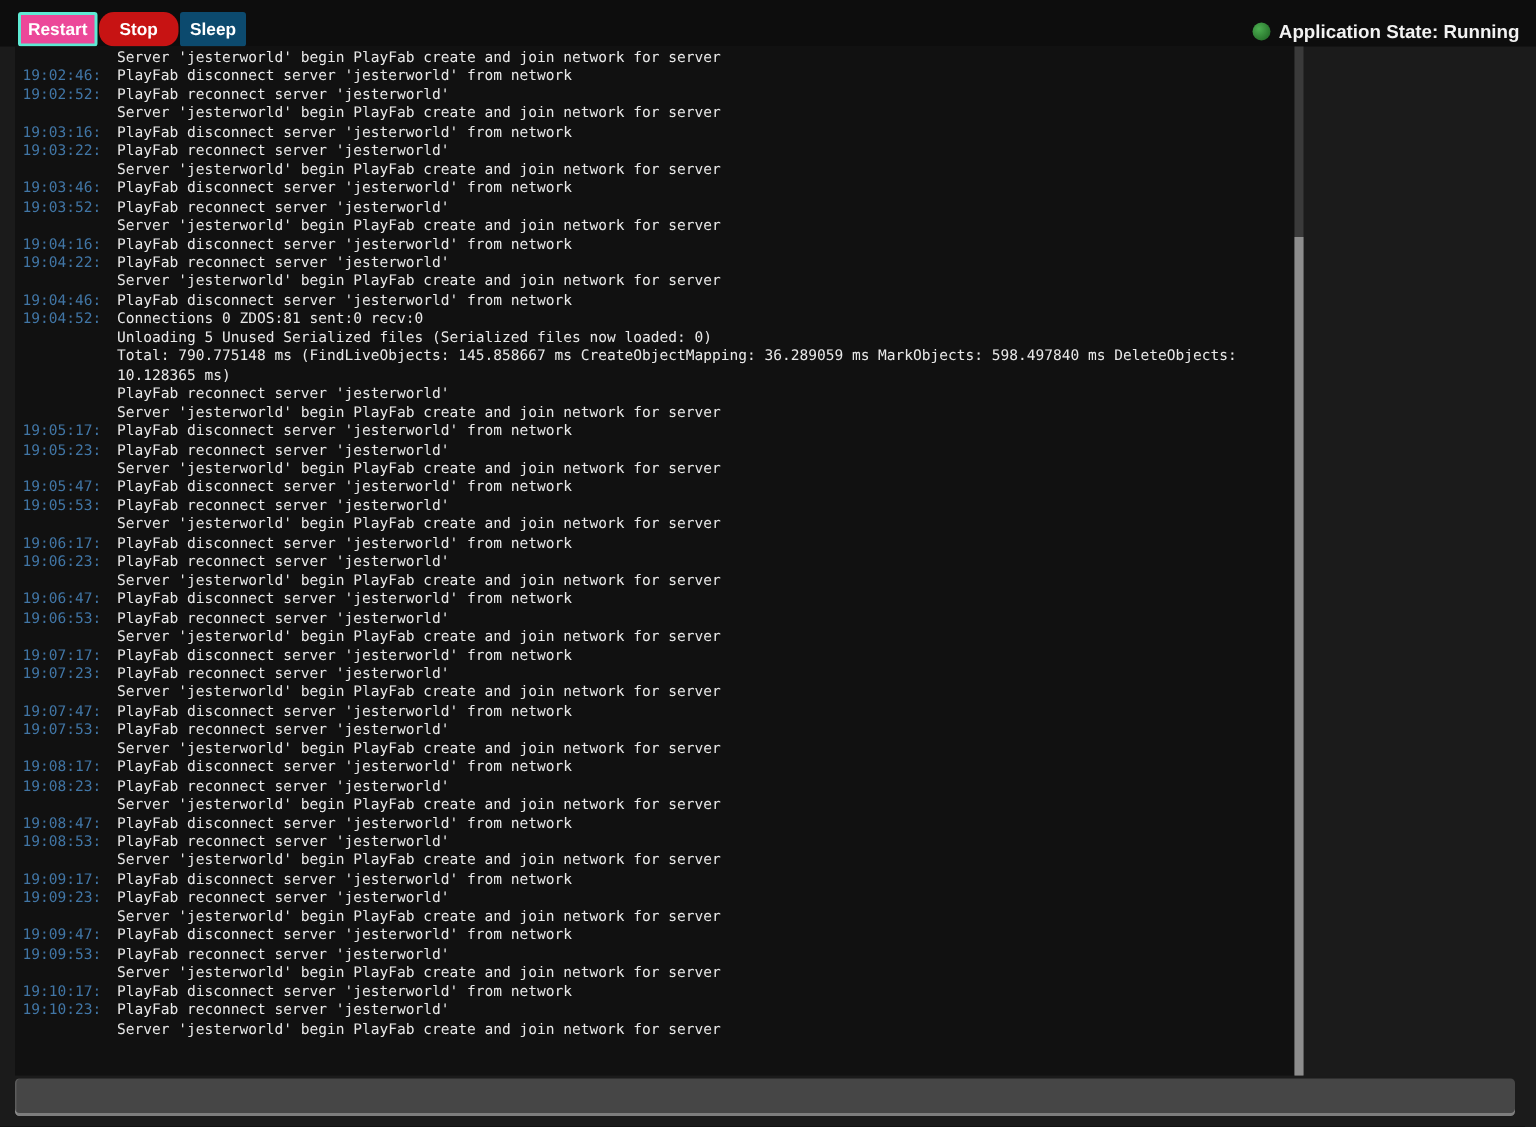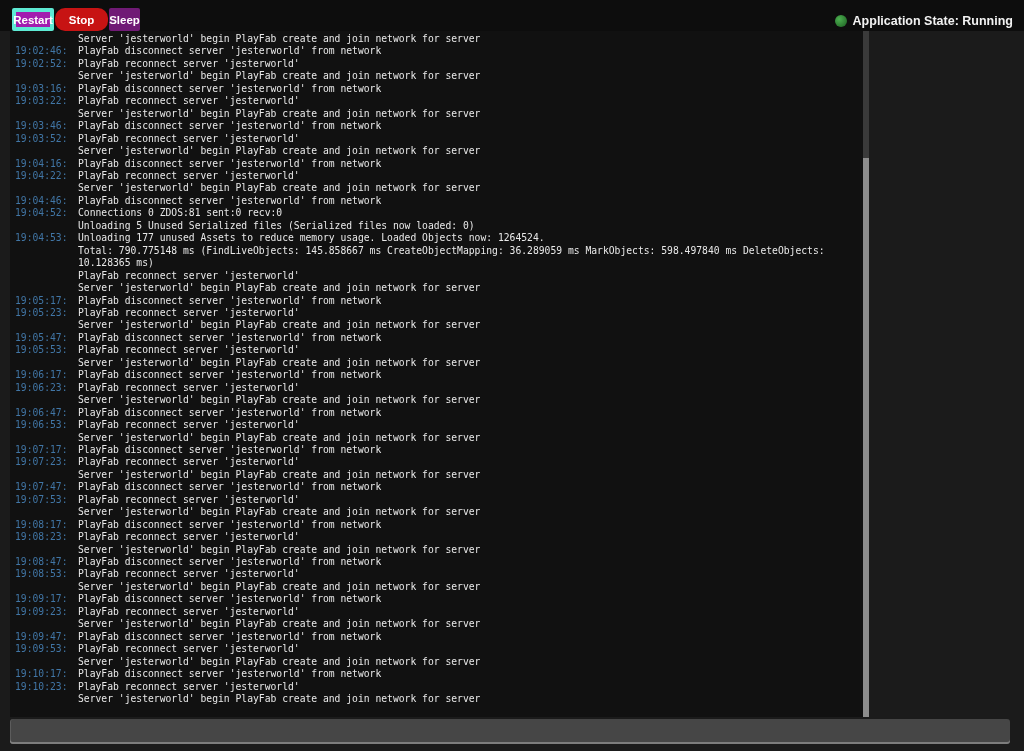--- a/index.html
+++ b/index.html
@@ -31,33 +31,33 @@
     font-family: "Liberation Sans", sans-serif;
     font-size: 11.5px;
     font-weight: 700;
     display: flex;
     align-items: center;
     justify-content: center;
     padding: 0;
     cursor: pointer;
   }
   .btn-restart {
-    width: 42px;
-    background: #a21caf;
-    border: 4px solid #5eead4;
+    width: 53px;
+    background: #ec4899;
+    border: 2px solid #5eead4;
     box-sizing: border-box;
   }
   .btn-stop {
     width: 53px;
     background: #c71313;
     border-radius: 10px;
   }
   .btn-sleep {
-    width: 31px;
-    background: #701a75;
+    width: 44px;
+    background: #0c4a6e;
   }
   .status {
     position: absolute;
     right: 11px; top: 0;
     height: 42px;
     display: flex;
     align-items: center;
     gap: 6px;
   }
   .status-dot {
@@ -204,24 +204,20 @@
         </div>
         <div class="log-row">
           <span class="log-ts">19:04:52:</span>
           <span class="log-msg">Connections 0 ZDOS:81 sent:0 recv:0</span>
         </div>
         <div class="log-row">
           <span class="log-ts"></span>
           <span class="log-msg">Unloading 5 Unused Serialized files (Serialized files now loaded: 0)</span>
         </div>
         <div class="log-row">
-          <span class="log-ts">19:04:53:</span>
-          <span class="log-msg">Unloading 177 unused Assets to reduce memory usage. Loaded Objects now: 1264524.</span>
-        </div>
-        <div class="log-row">
           <span class="log-ts"></span>
           <span class="log-msg">Total: 790.775148 ms (FindLiveObjects: 145.858667 ms CreateObjectMapping: 36.289059 ms MarkObjects: 598.497840 ms DeleteObjects:</span>
         </div>
         <div class="log-row">
           <span class="log-ts"></span>
           <span class="log-msg">10.128365 ms)</span>
         </div>
         <div class="log-row">
           <span class="log-ts"></span>
           <span class="log-msg">PlayFab reconnect server 'jesterworld'</span>

